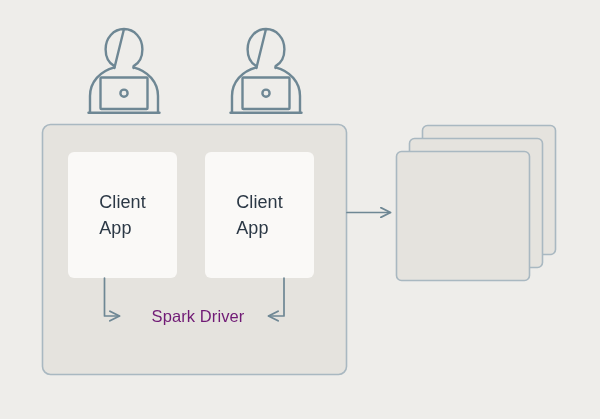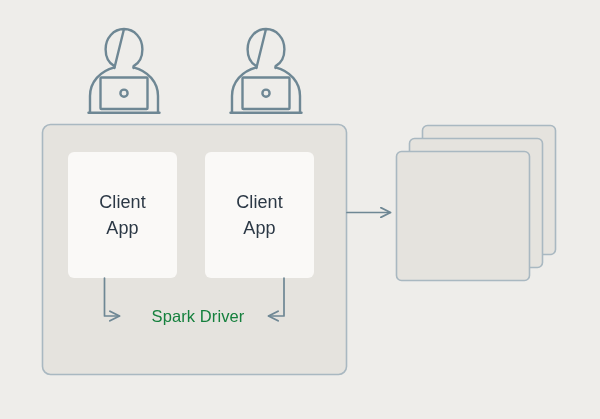--- a/index.html
+++ b/index.html
@@ -21,31 +21,31 @@
   #stage > svg {
     position: absolute;
     left: 0;
     top: 0;
   }
   .node-label {
     position: absolute;
     display: flex;
     align-items: center;
     justify-content: center;
-    text-align: center;
+    text-align: left;
     color: #2b3845;
     font-size: 18px;
     line-height: 26px;
     letter-spacing: 0.1px;
     white-space: pre-line;
     pointer-events: none;
   }
   .driver-label {
     position: absolute;
-    color: #15803d;
+    color: #701a75;
     font-size: 16.5px;
     line-height: 20px;
     letter-spacing: 0.1px;
     white-space: nowrap;
   }
 </style>
 </head>
 <body>
 
 <div id="stage">

